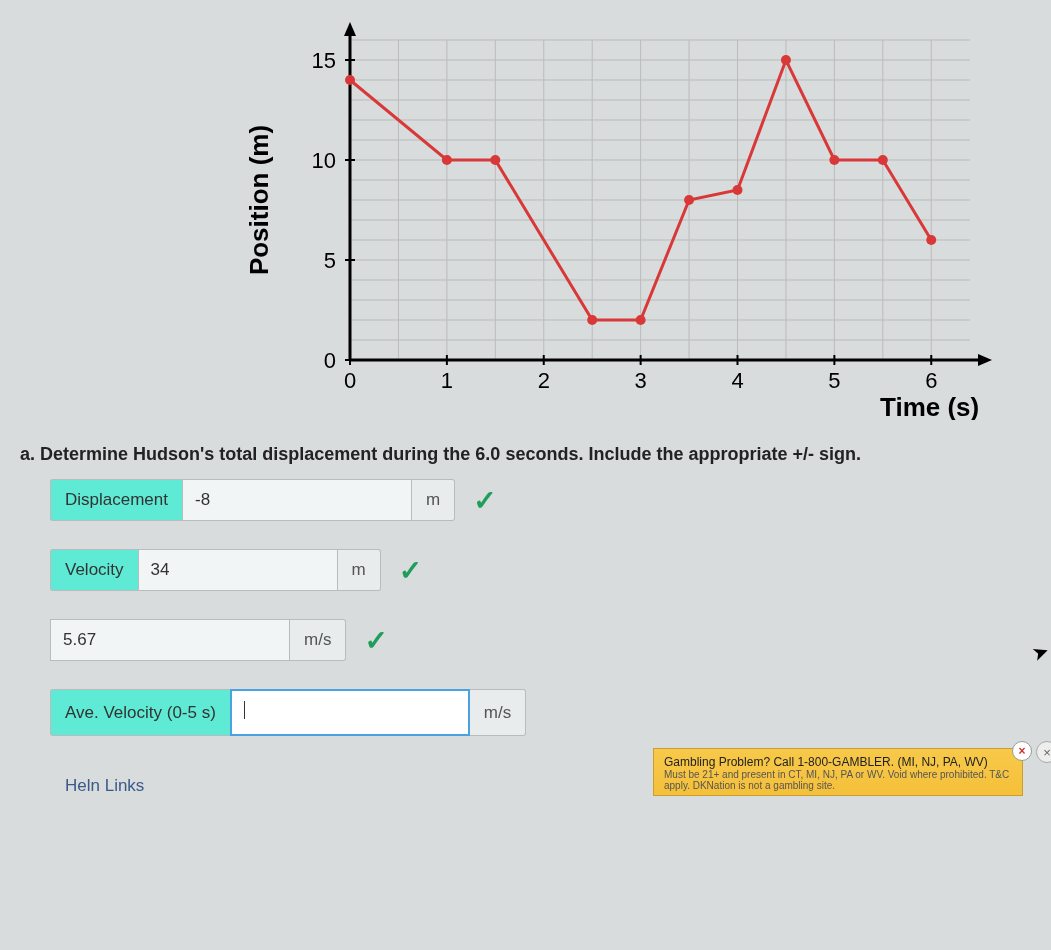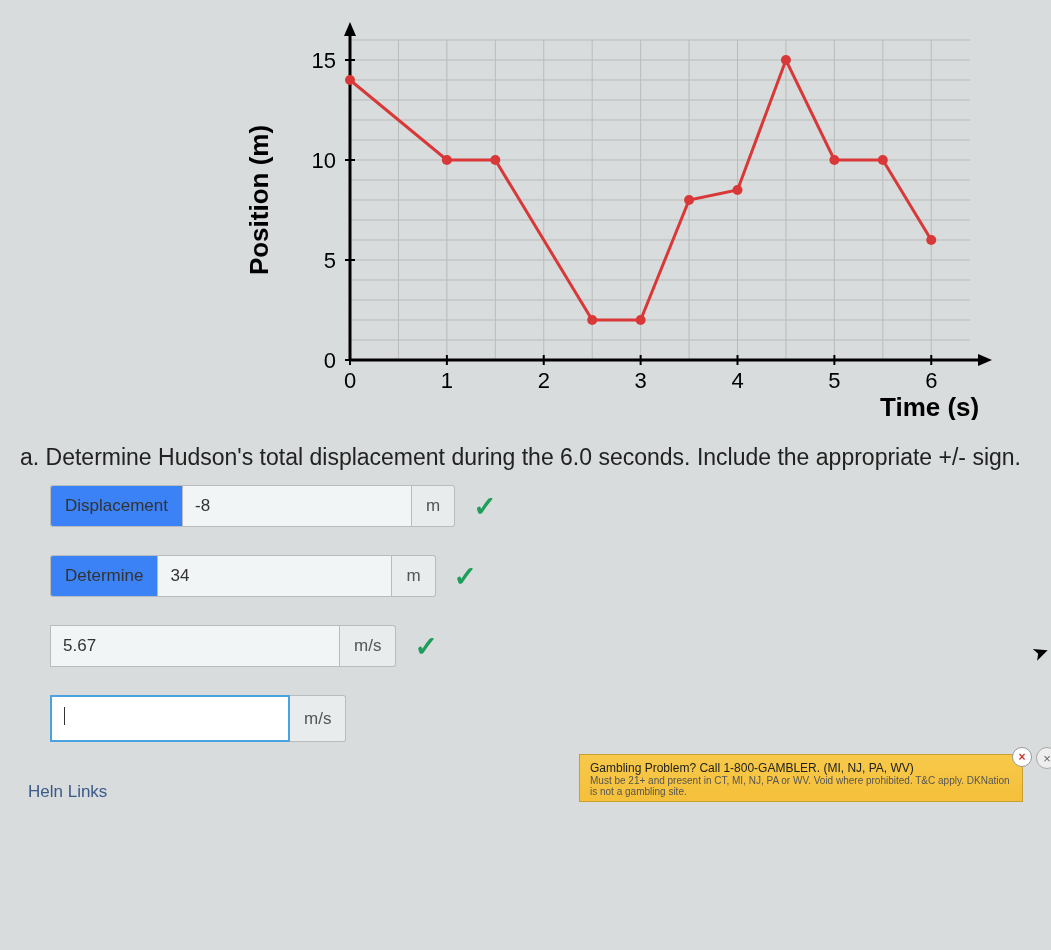--- a/index.html
+++ b/index.html
@@ -11,24 +11,24 @@
     color: #222;
     width: 1051px;
   }
   .page {
     padding: 20px 20px 0 20px;
   }
   .chart-wrap {
     margin-left: 220px;
     margin-bottom: 20px;
   }
-  .q { margin: 18px 0 10px 0; font-size: 23px; color:#222; }
+  .q { margin: 18px 0 10px 0; font-size: 18px; color:#222;font-weight:bold; }
   .ans-row { display:flex; align-items:stretch; margin: 14px 0 28px 30px; }
   .ans-label {
-    background:#3b82f6;
+    background:#5eead4;
     border:1px solid #b8bcbc;
     border-right:none;
     padding:10px 14px;
     font-size:17px;
     color:#333;
     display:flex; align-items:center;
     border-radius:3px 0 0 3px;
   }
   .ans-input {
     border:1px solid #b8bcbc;
@@ -53,26 +53,26 @@
     border-radius:0 3px 3px 0;
   }
   .check {
     color:#1e9e5a;
     font-size:28px;
     font-weight:bold;
     margin-left:18px;
     display:flex; align-items:center;
   }
   .footer-row { display:flex; justify-content:space-between; align-items:flex-end; padding:0 8px 4px 8px;}
-  .help-link { color:#3a5a8a; font-size:17px; }
+  .help-link { color:#3a5a8a; font-size:17px;margin-left:37px; }
   .ad-box {
     background: linear-gradient(#f7c94a,#f5c03a);
     border:1px solid #c9a030;
     padding:6px 10px 4px 10px;
-    width:444px;
+    width:370px;
     font-size:11px;
     color:#333;
     position:relative;
   }
   .ad-title { font-size:12px; color:#222; }
   .ad-close {
     position:absolute; top:-8px; right:-10px;
     width:20px;height:20px;border-radius:50%;
     background:#fff;border:1px solid #999;
     color:#c33; font-weight:bold; font-size:12px;
@@ -176,33 +176,34 @@
 
   <div class="q">a. Determine Hudson's total displacement during the 6.0 seconds. Include the appropriate +/- sign.</div>
   <div class="ans-row">
     <div class="ans-label">Displacement</div>
     <div class="ans-input">-8</div>
     <div class="ans-unit">m</div>
     <div class="check">✓</div>
   </div>
 
   <div class="ans-row">
-    <div class="ans-label">Determine</div>
-    <div class="ans-input" style="width:235px">34</div>
+    <div class="ans-label">Velocity</div>
+    <div class="ans-input" style="width:200px">34</div>
     <div class="ans-unit">m</div>
     <div class="check">✓</div>
   </div>
 
   <div class="ans-row">
-    <div class="ans-input" style="width:290px">5.67</div>
+    <div class="ans-input" style="width:240px">5.67</div>
     <div class="ans-unit">m/s</div>
     <div class="check">✓</div>
   </div>
 
   <div class="ans-row" style="margin-bottom:12px">
+    <div class="ans-label">Ave. Velocity (0-5 s)</div>
     <div class="ans-input active" style="width:240px"><span style="border-left:1px solid #333;height:18px;display:inline-block"></span></div>
     <div class="ans-unit">m/s</div>
   </div>
 
   <div class="footer-row">
     <div class="help-link">Heln Links</div>
     <div style="position:relative">
       <div class="ad-box">
         <div class="ad-title">Gambling Problem? Call 1-800-GAMBLER. (MI, NJ, PA, WV)</div>
         <div style="font-size:10px;line-height:1.1;color:#555">Must be 21+ and present in CT, MI, NJ, PA or WV. Void where prohibited. T&amp;C apply. DKNation is not a gambling site.</div>

